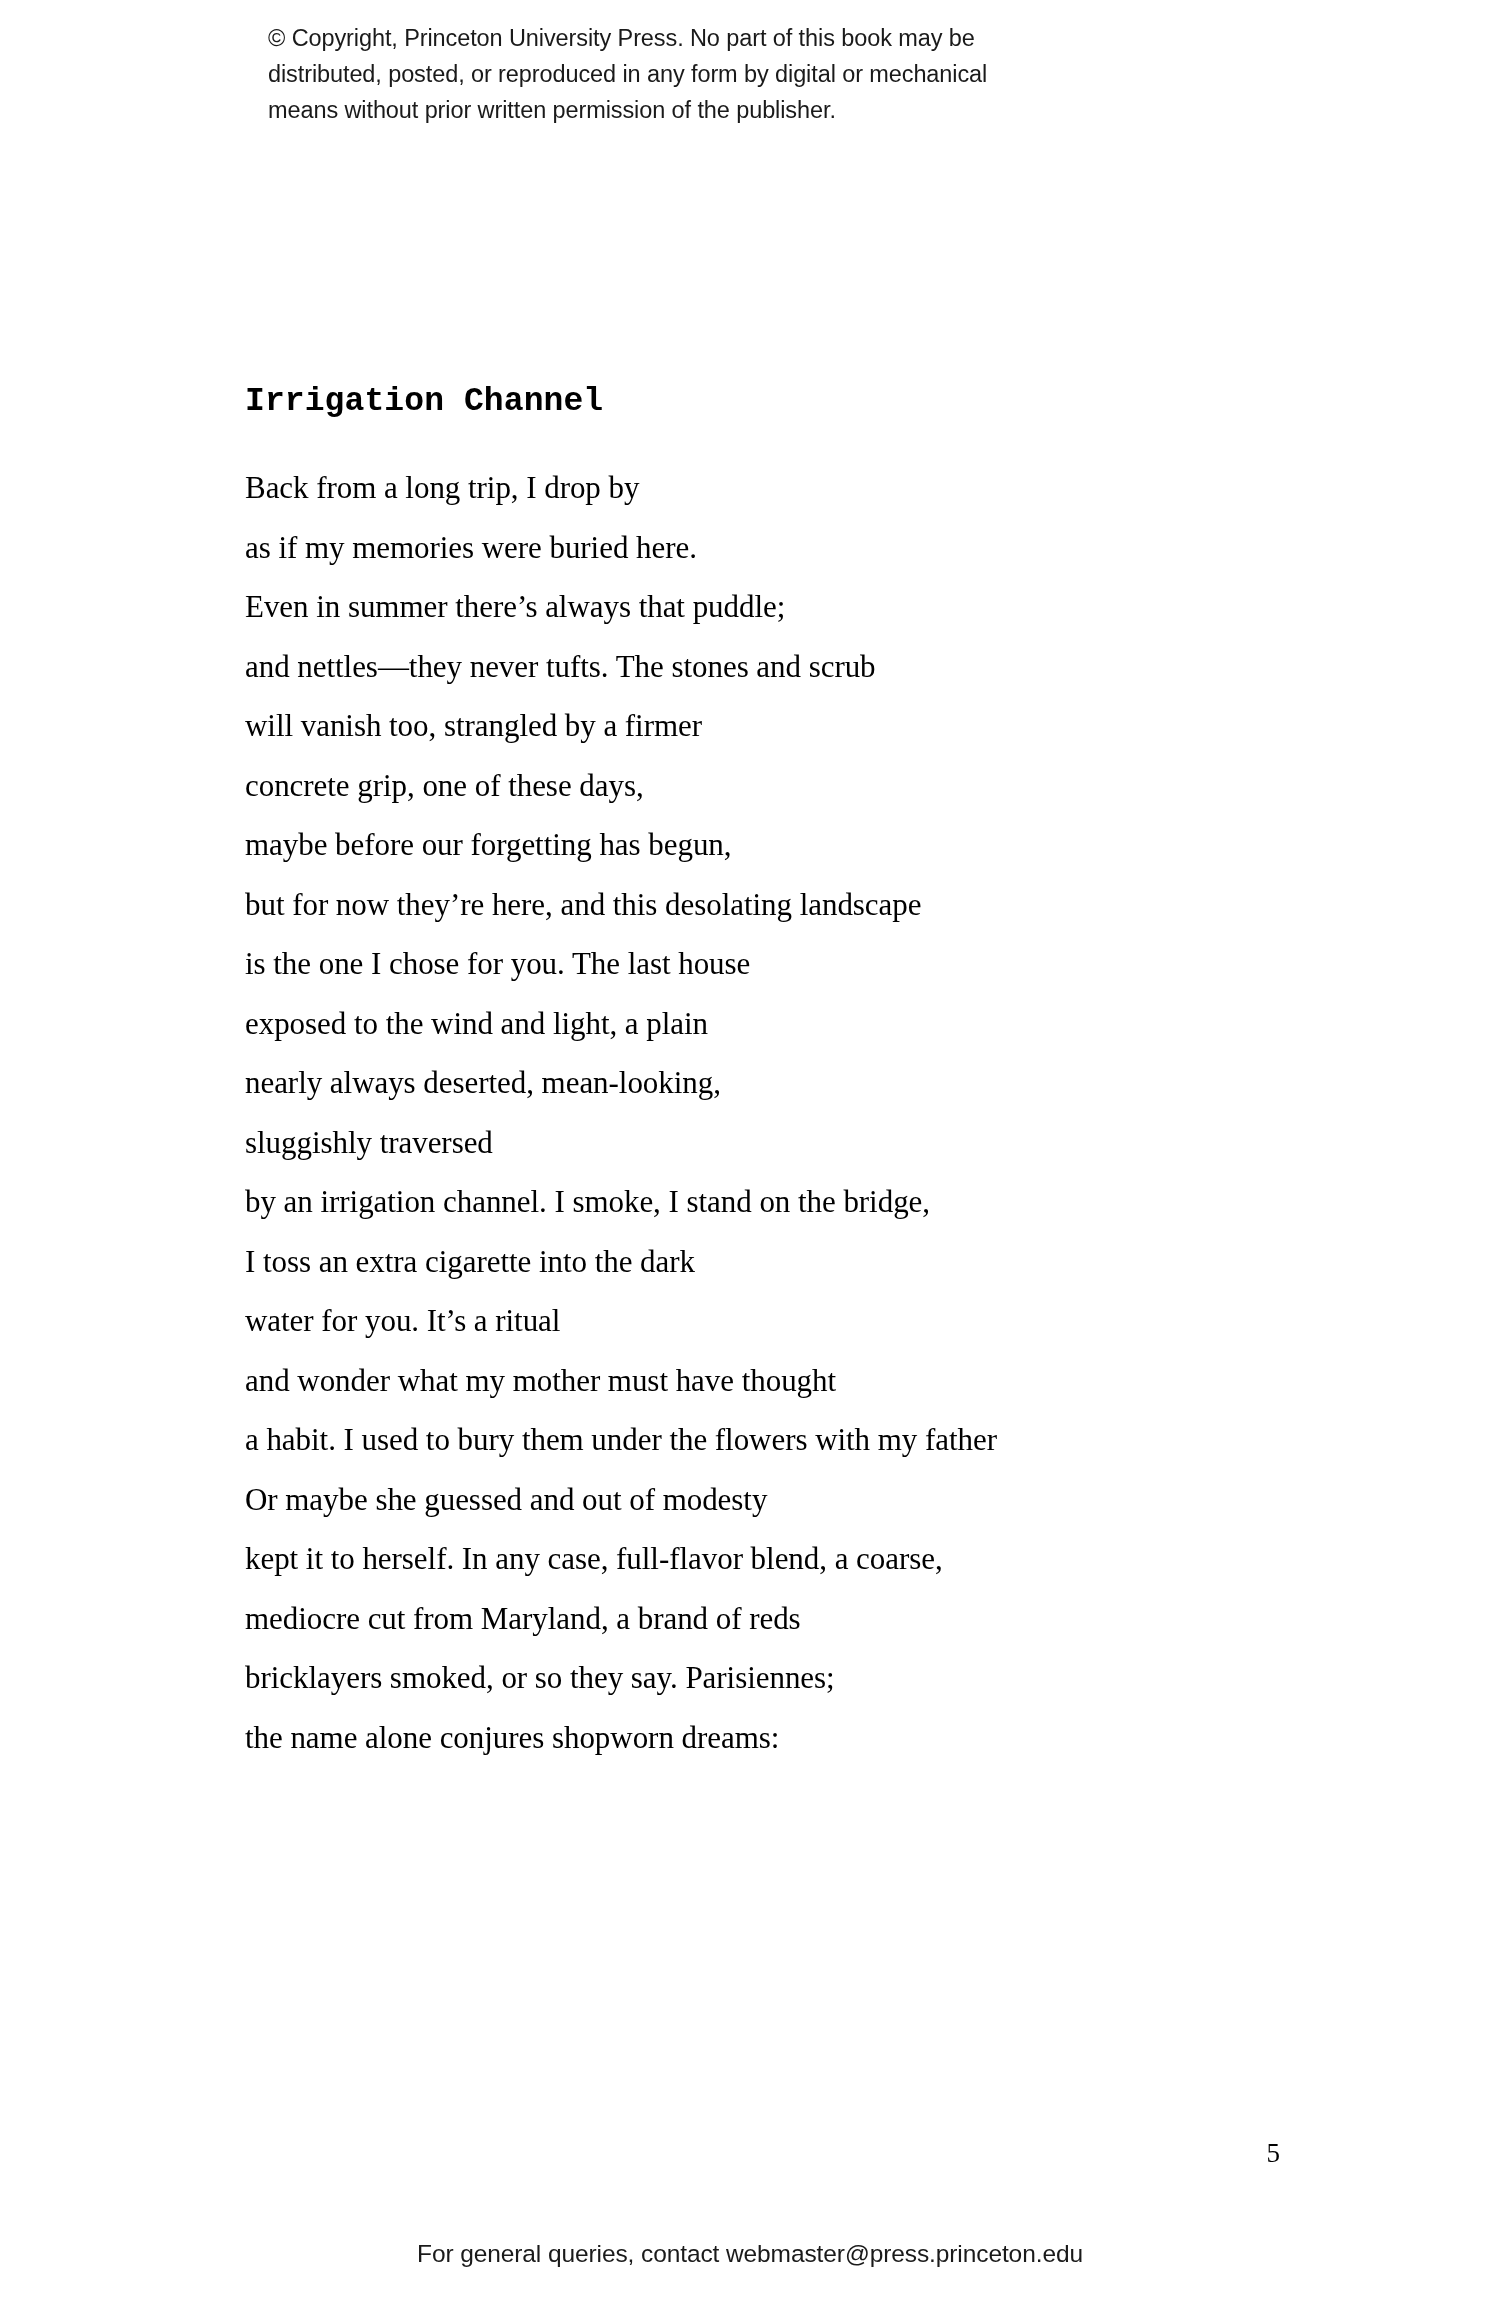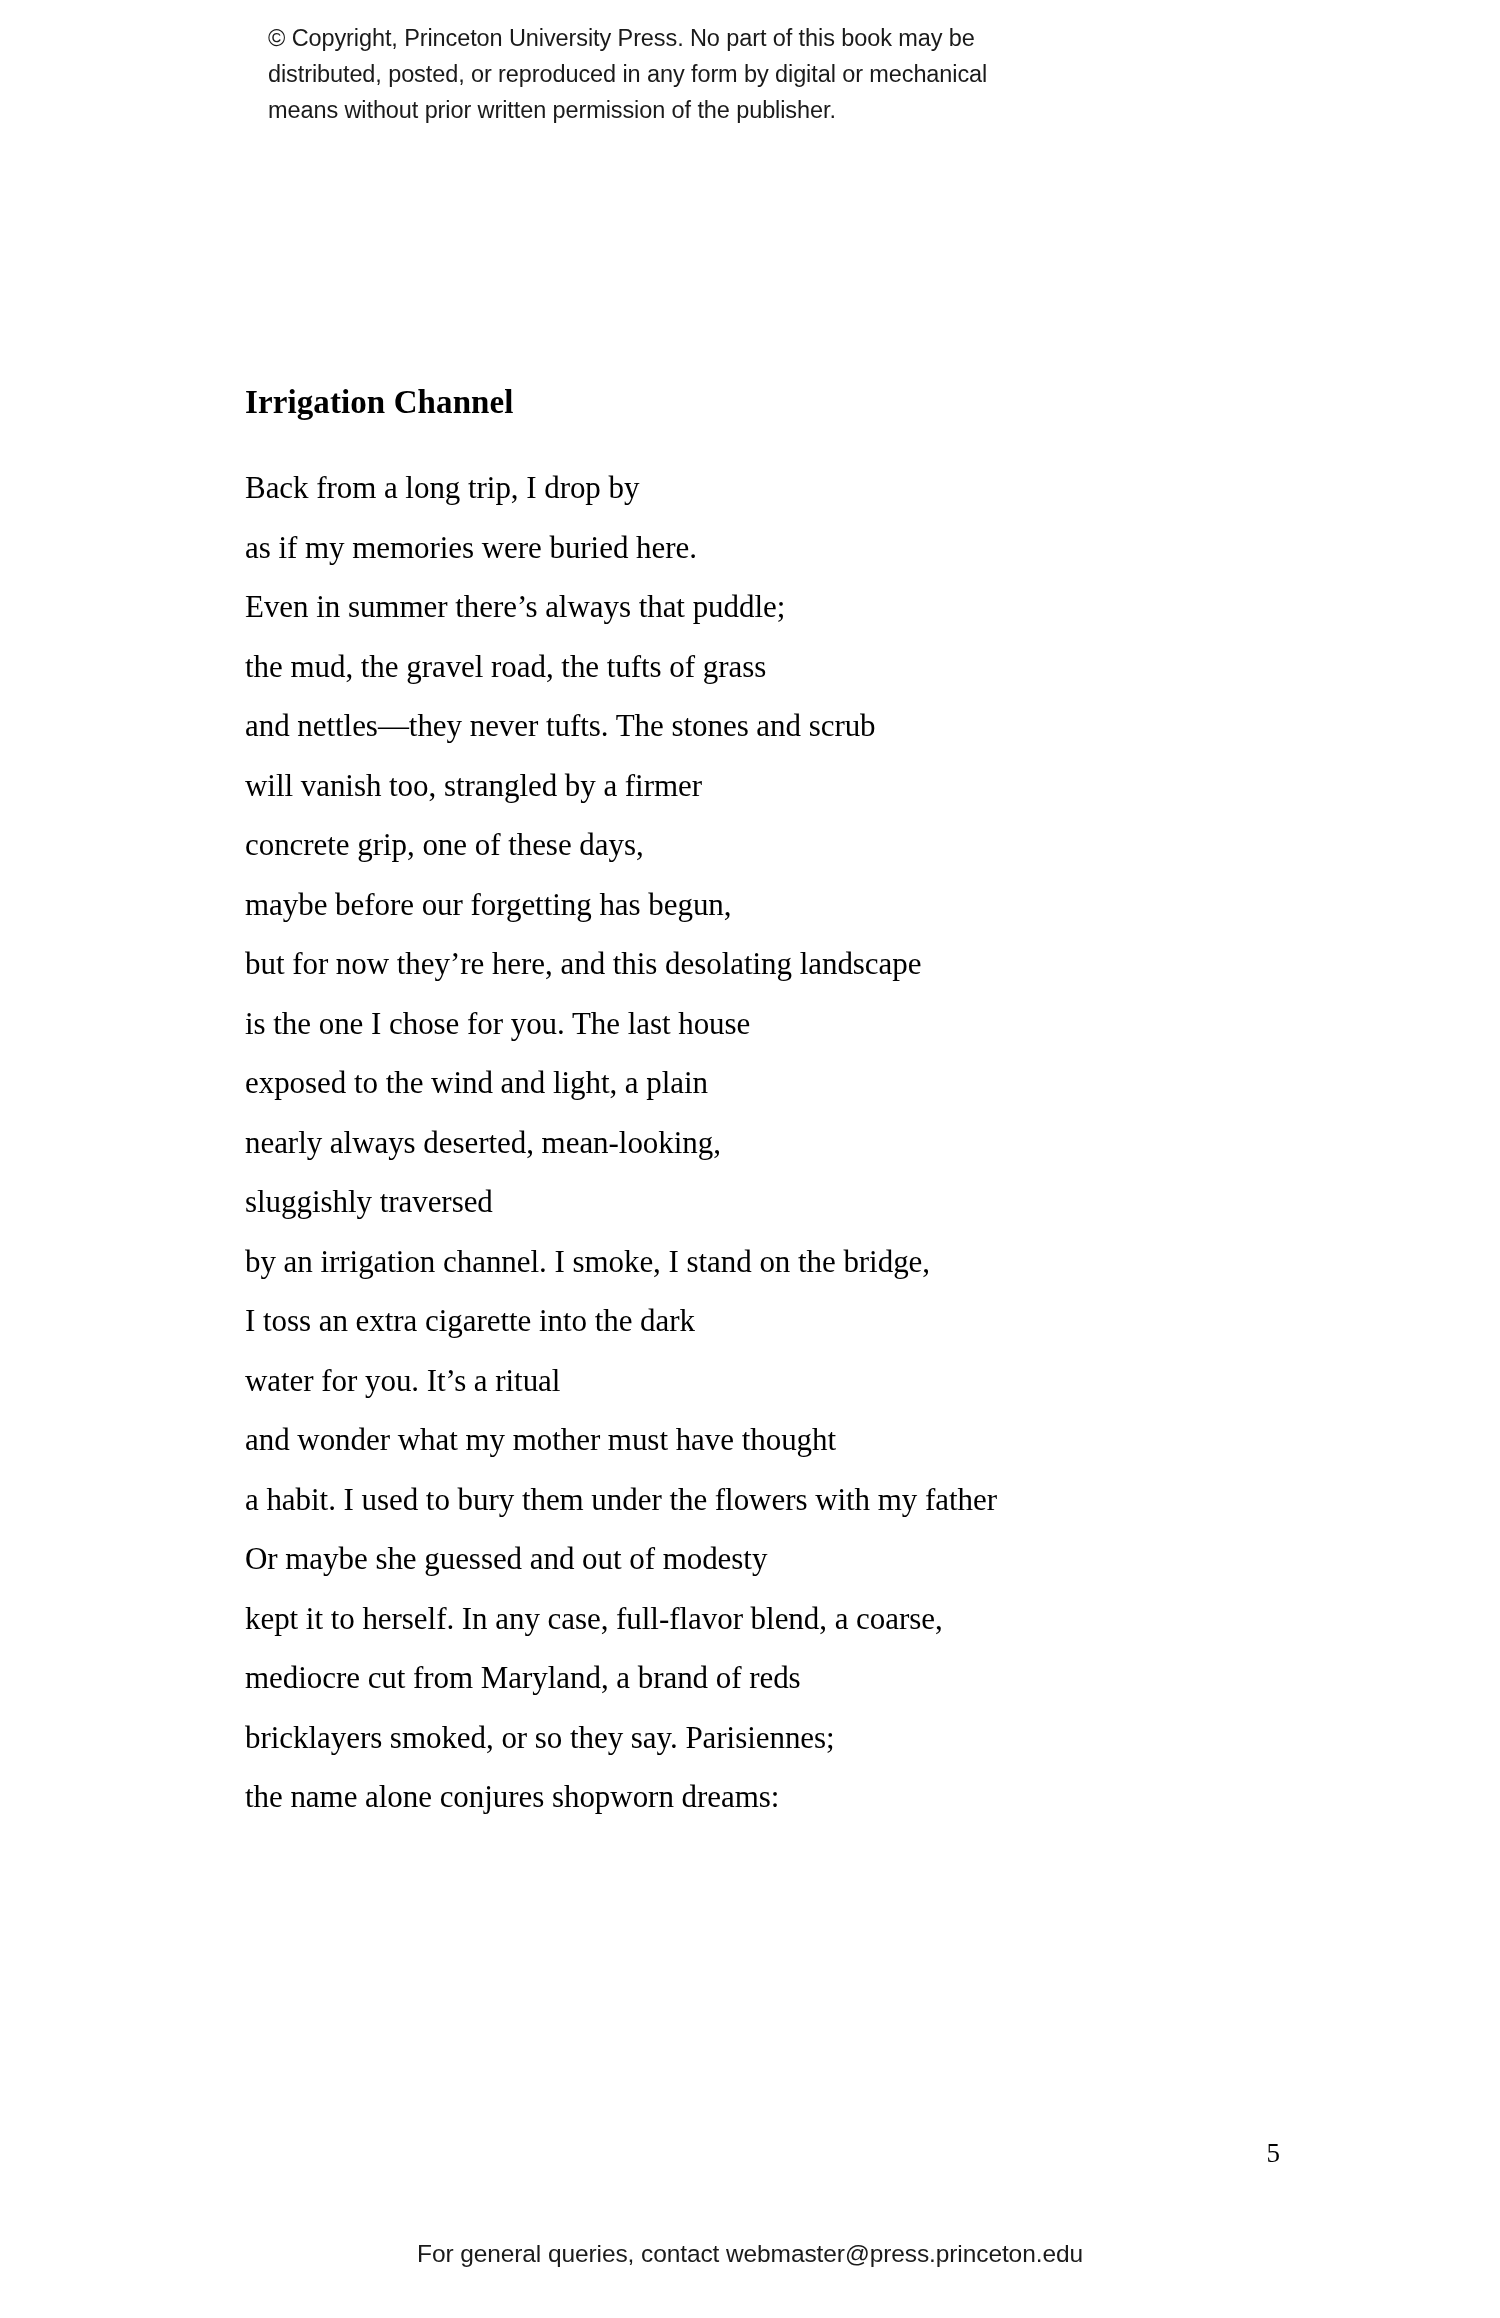--- a/index.html
+++ b/index.html
@@ -33,21 +33,21 @@
   }
 
   
   #poem-block {
     position: absolute;
     left: 245px;
     top: 382px;
     width: 1100px;
   }
   #poem-title {
-    font-family: Liberation Serif, serif;
+    font-family: Liberation Mono, monospace;
     font-weight: bold;
     font-size: 33px;
     line-height: 40px;
     letter-spacing: 0.1px;
     margin: 0 0 36px 0;
     white-space: pre;
   }
   #poem-body .poem-line {
     font-family: "Liberation Serif", serif;
     font-size: 31px;
@@ -90,21 +90,20 @@
   <div class="cr-line">distributed, posted, or reproduced in any form by digital or mechanical</div>
   <div class="cr-line">means without prior written permission of the publisher.</div>
 </div>
 
 <div id="poem-block">
   <h1 id="poem-title">Irrigation Channel</h1>
   <div id="poem-body">
     <div class="poem-line">Back from a long trip, I drop by</div>
     <div class="poem-line">as if my memories were buried here.</div>
     <div class="poem-line">Even in summer there’s always that puddle;</div>
-    <div class="poem-line">the mud, the gravel road, the tufts of grass</div>
     <div class="poem-line">and nettles—they never tufts. The stones and scrub</div>
     <div class="poem-line">will vanish too, strangled by a firmer</div>
     <div class="poem-line">concrete grip, one of these days,</div>
     <div class="poem-line">maybe before our forgetting has begun,</div>
     <div class="poem-line">but for now they’re here, and this desolating landscape</div>
     <div class="poem-line">is the one I chose for you. The last house</div>
     <div class="poem-line">exposed to the wind and light, a plain</div>
     <div class="poem-line">nearly always deserted, mean-looking,</div>
     <div class="poem-line">sluggishly traversed</div>
     <div class="poem-line">by an irrigation channel. I smoke, I stand on the bridge,</div>

